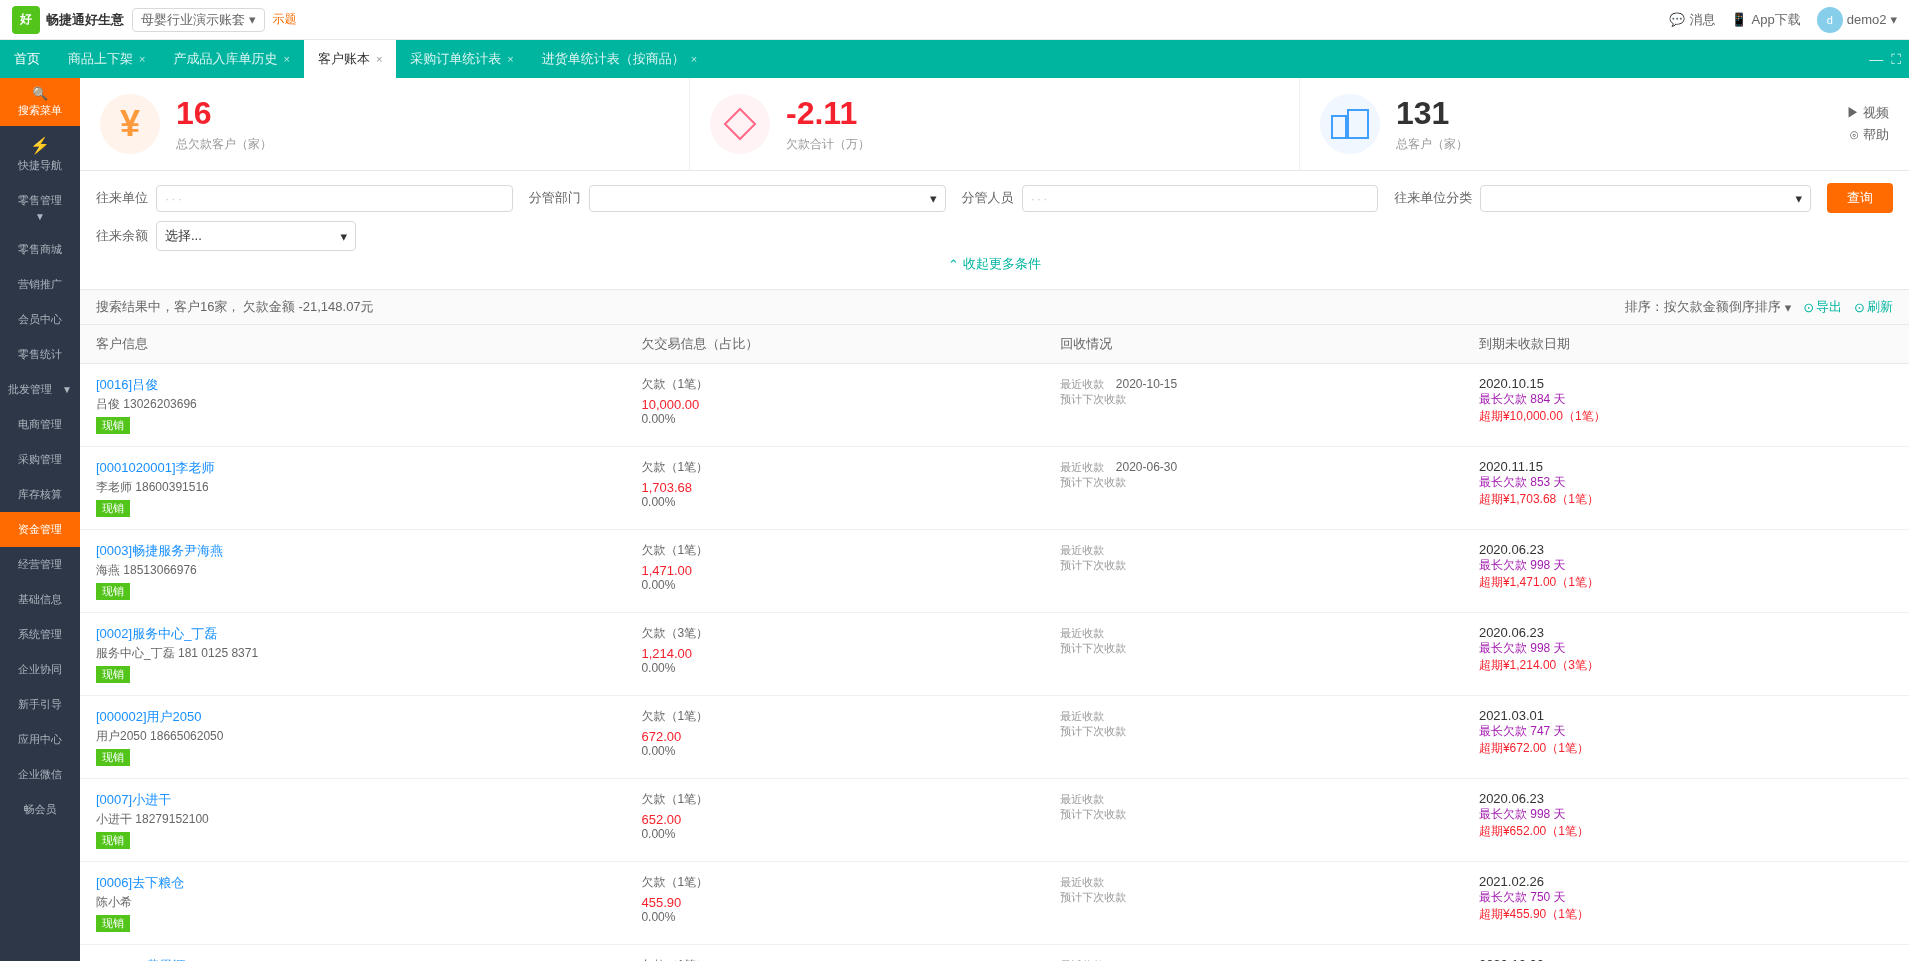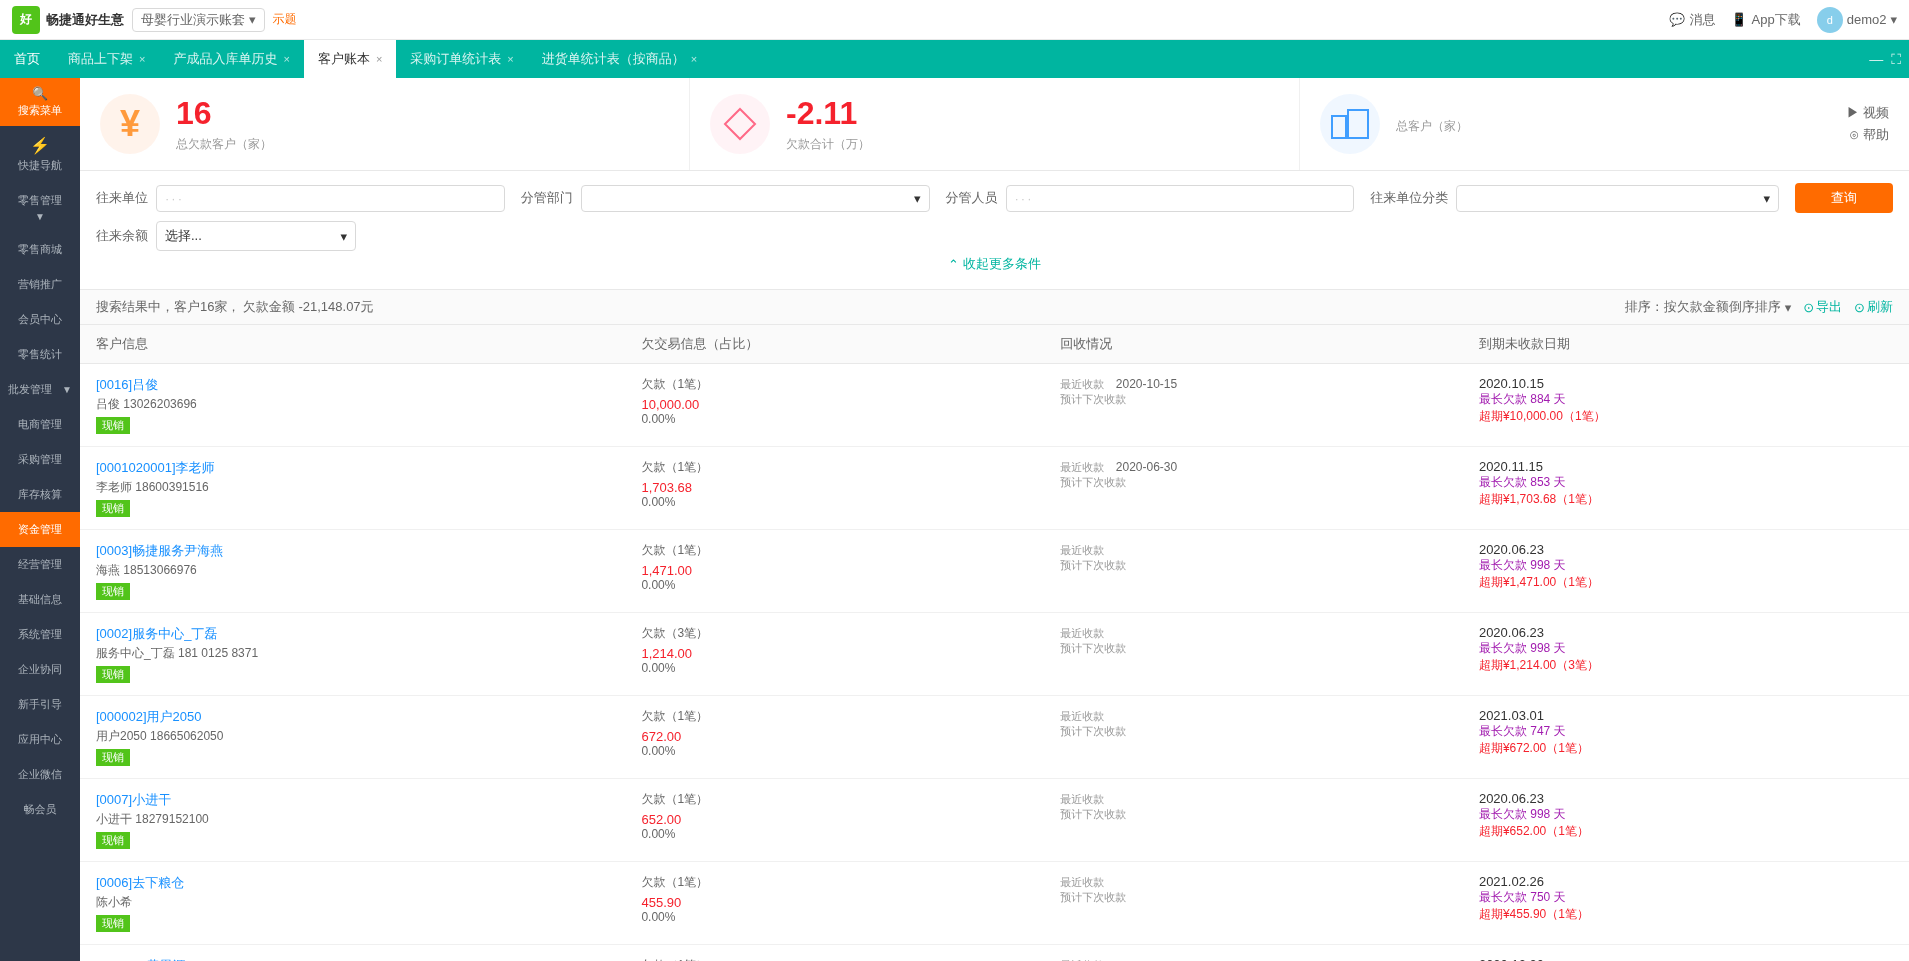--- a/index.html
+++ b/index.html
@@ -55,21 +55,21 @@
     .stat-label { color: #999; font-size: 12px; margin-top: 4px; }
     .stat-card-right { display: flex; flex-direction: column; align-items: flex-end; justify-content: flex-start; gap: 4px; font-size: 12px; color: #666; }
 
     
     .filter-area { background: #fff; padding: 12px 16px; border-bottom: 1px solid #e8e8e8; }
     .filter-row { display: flex; align-items: center; gap: 16px; margin-bottom: 8px; flex-wrap: wrap; }
     .filter-item { display: flex; align-items: center; gap: 8px; min-width: 200px; flex: 1; }
     .filter-label { color: #666; font-size: 13px; white-space: nowrap; flex-shrink: 0; }
     .filter-input { flex: 1; border: 1px solid #d9d9d9; border-radius: 4px; padding: 5px 8px; color: #333; font-size: 13px; cursor: pointer; display: flex; align-items: center; justify-content: space-between; }
     .filter-select { flex: 1; border: 1px solid #d9d9d9; border-radius: 4px; padding: 5px 8px; color: #333; font-size: 13px; display: flex; align-items: center; justify-content: space-between; cursor: pointer; }
-    .search-btn { background: #ff6b00; color: white; border: none; border-radius: 4px; padding: 6px 36px; cursor: pointer; font-size: 13px; }
+    .search-btn { background: #ff6b00; color: white; border: none; border-radius: 4px; padding: 6px 20px; cursor: pointer; font-size: 13px; }
     .collapse-row { display: flex; justify-content: center; padding: 4px 0; }
     .collapse-btn { color: #00b5a0; font-size: 12px; cursor: pointer; display: flex; align-items: center; gap: 4px; }
     .filter-row2 { display: flex; align-items: center; gap: 16px; }
 
     
     .result-bar { background: #fafafa; border-bottom: 1px solid #e8e8e8; padding: 8px 16px; display: flex; align-items: center; justify-content: space-between; }
     .result-summary { color: #666; font-size: 12px; }
     .result-actions { display: flex; align-items: center; gap: 12px; font-size: 12px; color: #666; }
     .sort-select { display: flex; align-items: center; gap: 4px; cursor: pointer; }
     .action-link { color: #00b5a0; cursor: pointer; display: flex; align-items: center; gap: 2px; }
@@ -250,20 +250,21 @@
       </div>
       <div class="stat-card">
         <div class="stat-icon blue">
           <svg width="44" height="44" viewBox="0 0 44 44">
             <rect x="4" y="14" width="14" height="22" fill="none" stroke="#409eff" stroke-width="2"></rect>
             <rect x="20" y="8" width="20" height="28" fill="none" stroke="#409eff" stroke-width="2"></rect>
             <line x1="4" y1="36" x2="40" y2="36" stroke="#409eff" stroke-width="2"></line>
           </svg>
         </div>
         <div class="stat-info">
+          <div class="stat-value dark">131</div>
           <div class="stat-label">总客户（家）</div>
         </div>
         <div class="stat-card-right">
           <div style="color:#666;cursor:pointer;">
             <span>▶</span>
             <span>视频</span>
           </div>
           <div style="color:#666;cursor:pointer;">
             <span>⊙</span>
             <span>帮助</span>

